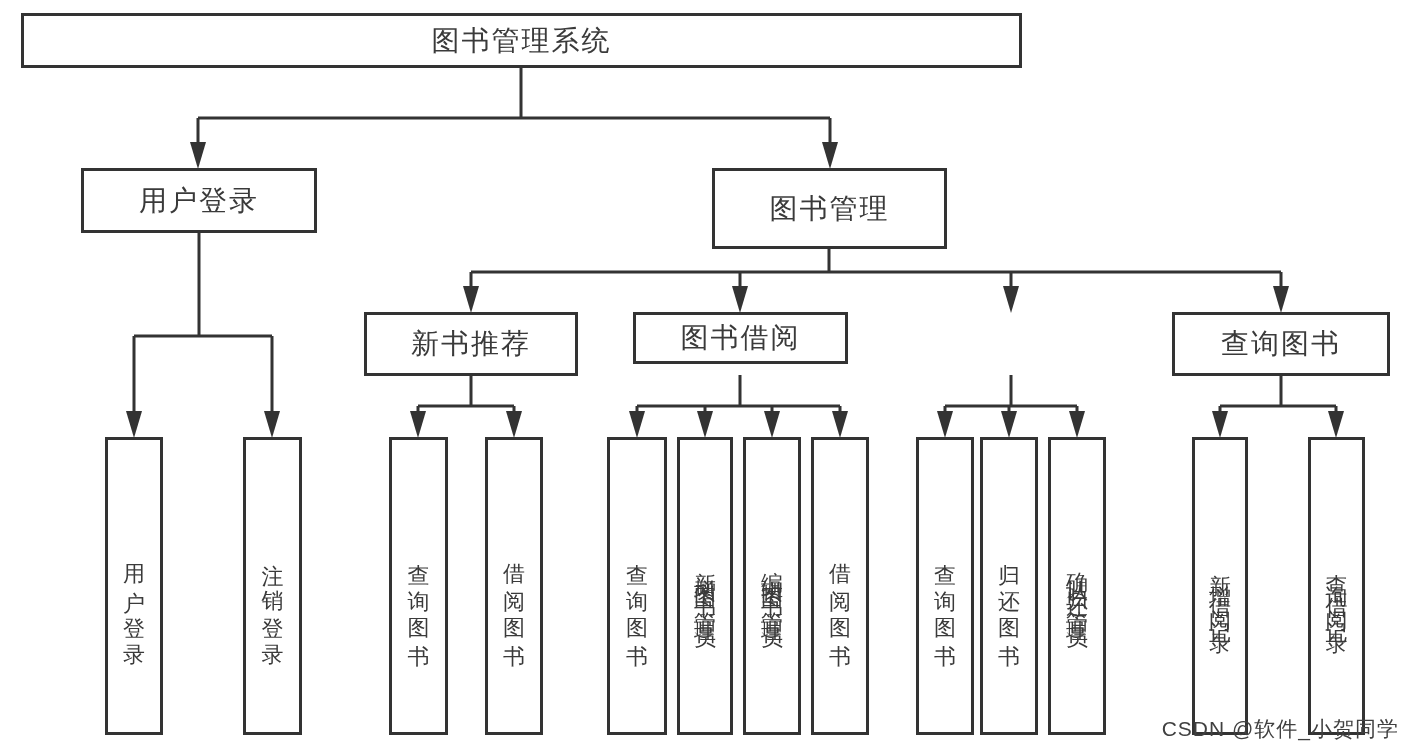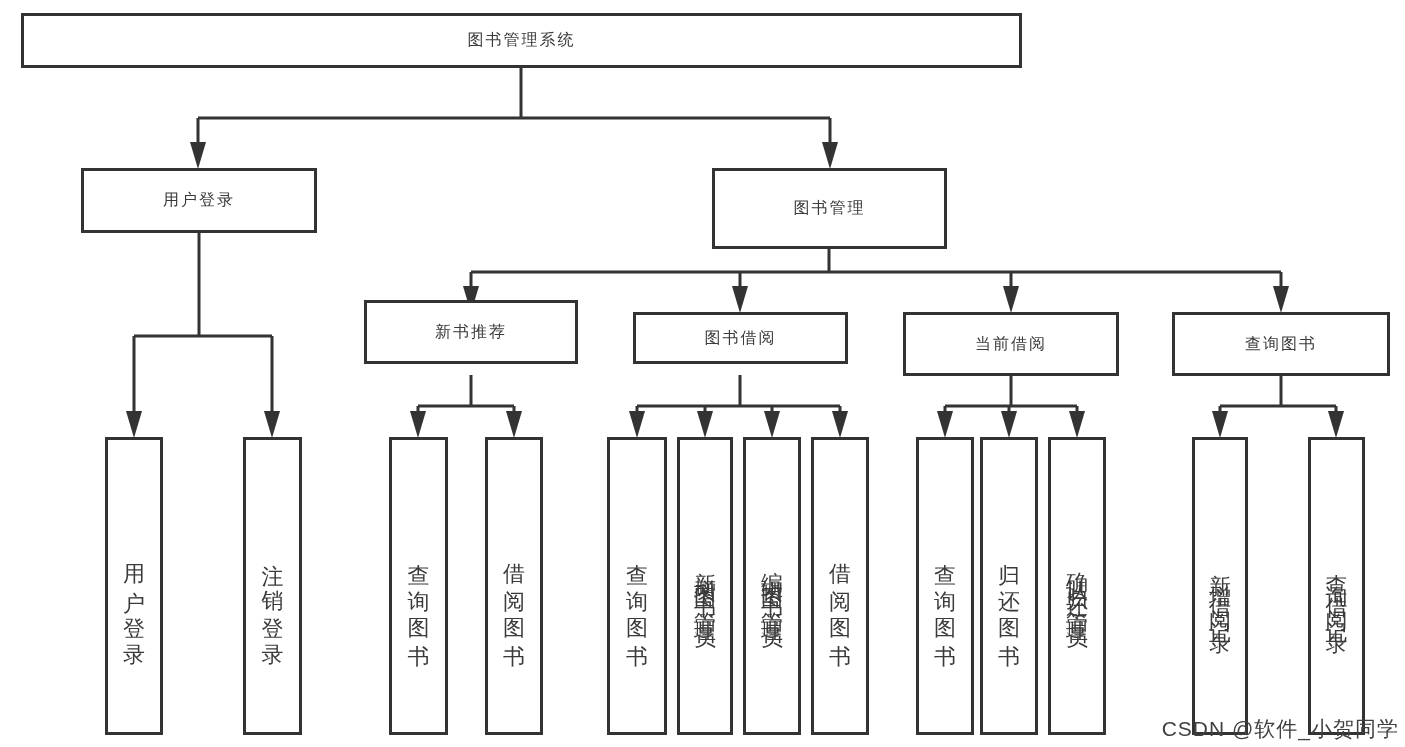--- a/index.html
+++ b/index.html
@@ -14,21 +14,21 @@
   svg.connectors path{stroke:#333333;stroke-width:3;fill:none;}
   svg.connectors polygon{fill:#333333;stroke:none;}
   .node{
     position:absolute;
     box-sizing:border-box;
     border:3px solid #333333;
     background:#ffffff;
     display:flex;align-items:center;justify-content:center;
     color:#3a3a3a;
   }
-  .hnode{font-size:16px;letter-spacing:2px;white-space:nowrap;}
+  .hnode{font-size:28px;letter-spacing:2px;white-space:nowrap;}
   .vnode span{
     writing-mode:vertical-rl;
     text-orientation:mixed;
     font-size:22px;
     line-height:1;
   }
   .v4 span{letter-spacing:27px;margin-bottom:-27px;}
   .v6 span{letter-spacing:12px;margin-bottom:-12px;}
   .v9 span{letter-spacing:8px;margin-bottom:-8px;}
   .watermark{
@@ -100,28 +100,25 @@
     <span>图书管理系统</span>
   </div>
 
   <div class="node hnode" style="left:81px;top:168px;width:236px;height:65px">
     <span>用户登录</span>
   </div>
   <div class="node hnode" style="left:712px;top:168px;width:235px;height:81px">
     <span>图书管理</span>
   </div>
 
-  <div class="node hnode" style="left:364px;top:300px;width:214px;height:64px">
+  <div class="node hnode" style="left:364px;top:312px;width:214px;height:64px">
     <span>新书推荐</span>
   </div>
   <div class="node hnode" style="left:633px;top:312px;width:215px;height:52px">
     <span>图书借阅</span>
-  </div>
-  <div class="node hnode" style="left:903px;top:312px;width:216px;height:64px">
-    <span>当前借阅</span>
   </div>
   <div class="node hnode" style="left:1172px;top:312px;width:218px;height:64px">
     <span>查询图书</span>
   </div>
 
   <div class="node vnode v4" style="left:105px;top:437px;width:58px;height:298px">
     <span>用户登录</span>
   </div>
   <div class="node vnode v4" style="left:243px;top:437px;width:59px;height:298px">
     <span>注销登录</span>

